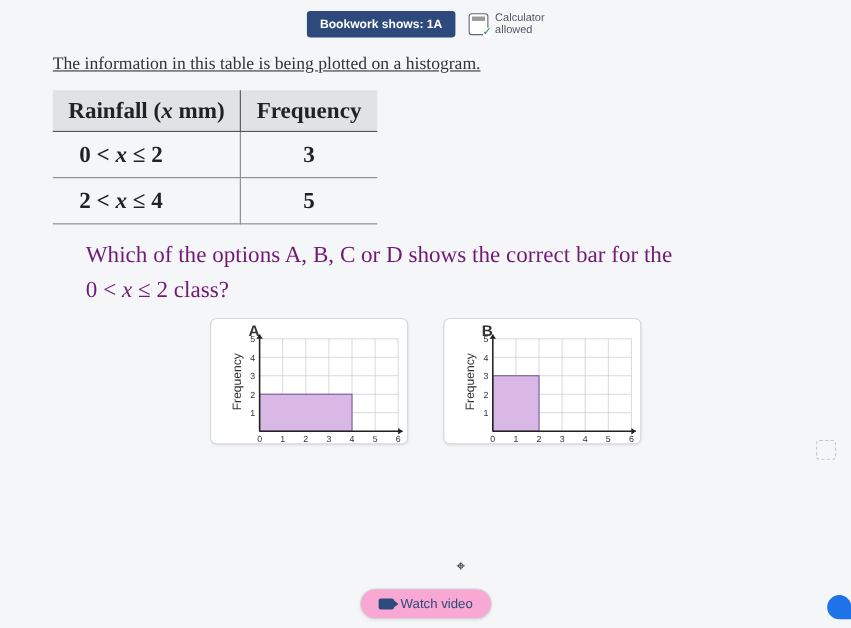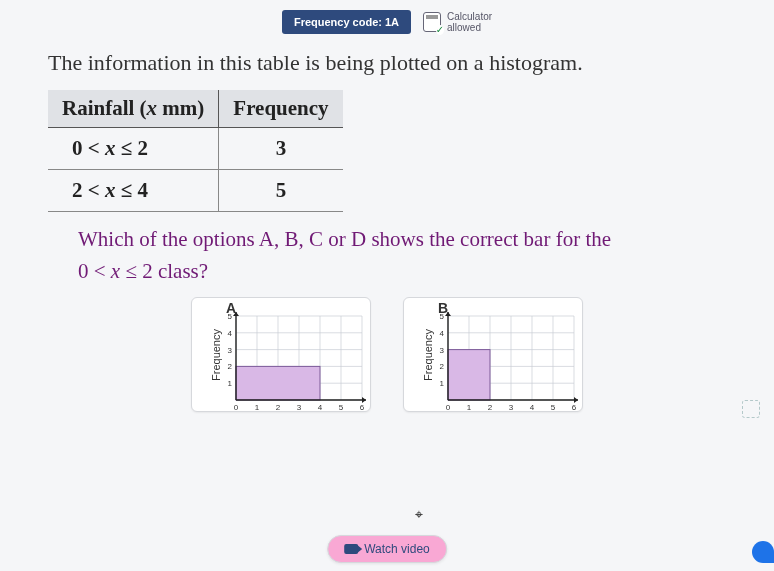--- a/index.html
+++ b/index.html
@@ -53,25 +53,26 @@
     position: absolute;
     right: -4px; bottom: -4px;
     font-size: 10px;
     color: #1a8a3f;
     background: #fff;
     border-radius: 50%;
     line-height: 1;
   }
   .content { padding: 4px 48px 0; }
   .intro {
-    font-size: 22px;
+    font-size: 16px;
     color: #333;
     text-align: left;
     margin: 8px 0 14px;
     font-family: Georgia, "Times New Roman", serif;
+    text-decoration: underline;
   }
   table.data {
     border-collapse: collapse;
     font-family: "Times New Roman", Georgia, serif;
     font-size: 21px;
     color: #222;
     margin-bottom: 12px;
   }
   table.data th {
     font-weight: 700;
@@ -186,21 +187,21 @@
     bottom: 48px;
     font-size: 14px;
     color: #222;
     pointer-events: none;
   }
 </style>
 </head>
 <body>
 
 <div class="topbar">
-  <div class="bookwork-badge">Frequency code: 1A</div>
+  <div class="bookwork-badge">Bookwork shows: 1A</div>
   <div class="calc">
     <div class="calc-icon"></div>
     <div>
       <div>Calculator</div>
       <div>allowed</div>
     </div>
   </div>
 </div>
 
 <div class="content">

